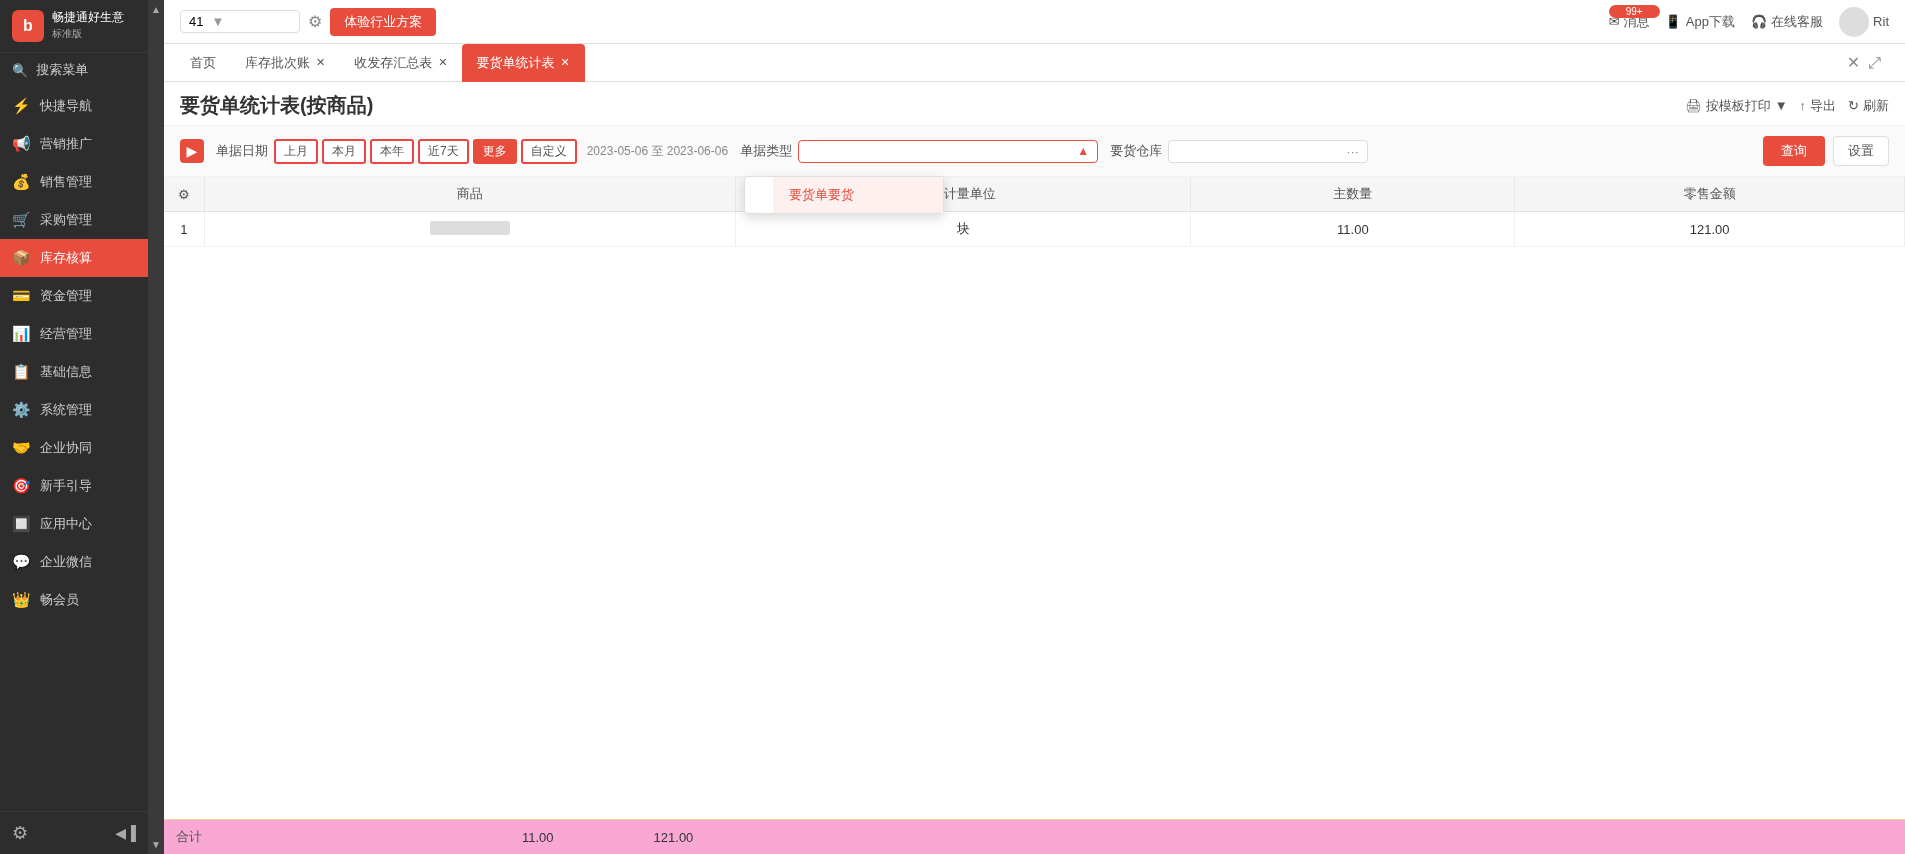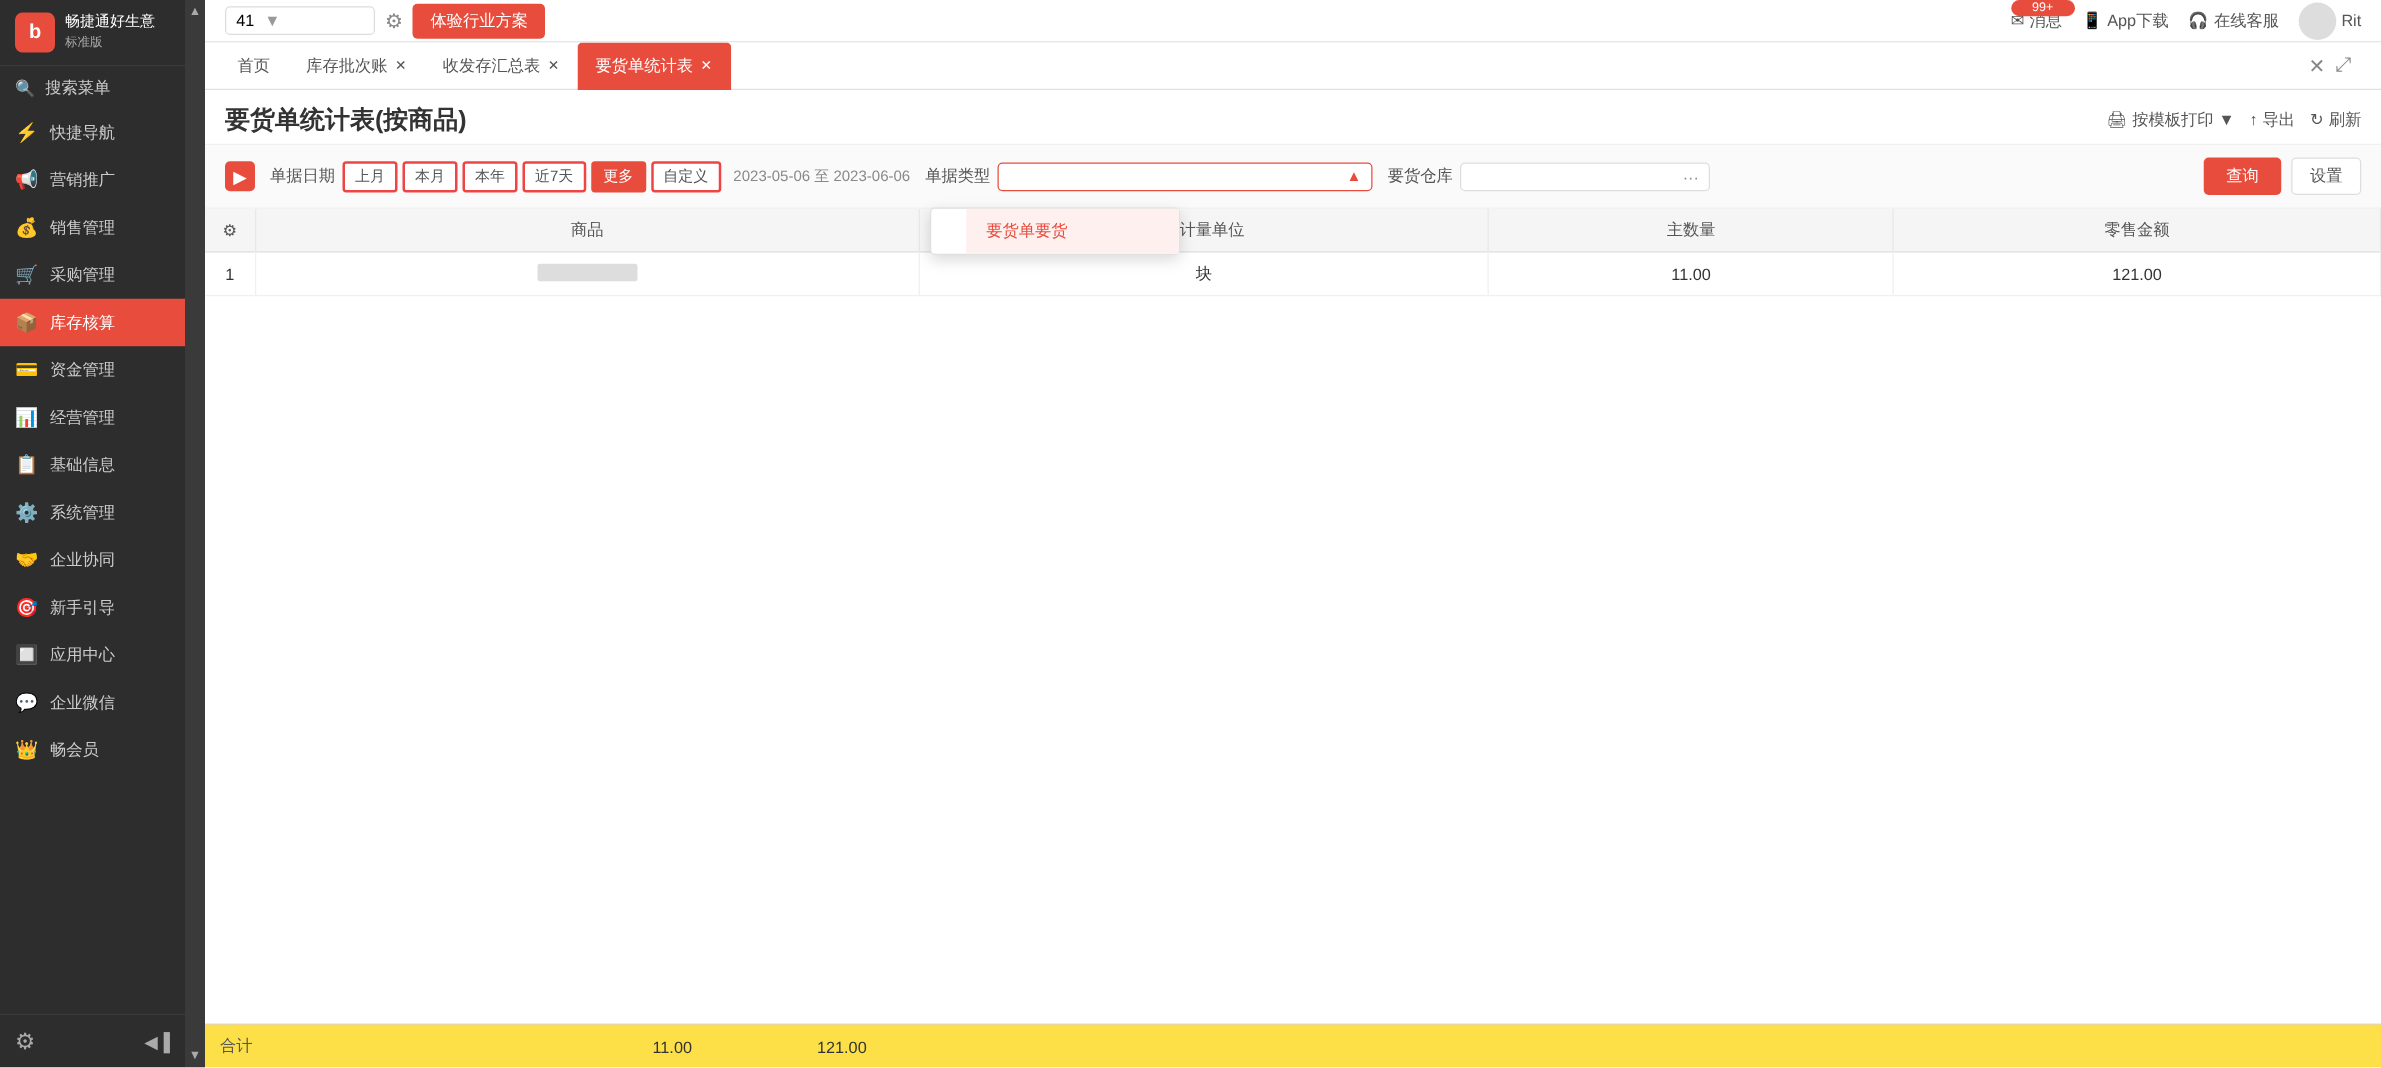--- a/index.html
+++ b/index.html
@@ -94,21 +94,21 @@
       background: #f0f0f0;
       overflow: hidden;
     }
 
     
     .topbar {
       background: #fff;
       display: flex;
       align-items: center;
       padding: 0 16px;
-      height: 34px;
+      height: 44px;
       border-bottom: 1px solid #e0e0e0;
       gap: 12px;
     }
     .topbar-left { display: flex; align-items: center; gap: 8px; flex: 1; }
     .store-selector {
       display: flex;
       align-items: center;
       border: 1px solid #ddd;
       border-radius: 4px;
       padding: 3px 8px;
@@ -345,21 +345,21 @@
     tbody td {
       padding: 8px 12px;
       text-align: center;
       color: #333;
       border-right: 1px solid #f0f0f0;
     }
     .col-settings { width: 40px; }
 
     
     .table-footer {
-      background: #fde047;
+      background: #f9a8d4;
       border-top: 1px solid #e8d5a0;
       padding: 8px 12px;
       display: flex;
       align-items: center;
       gap: 40px;
       font-size: 13px;
       color: #555;
     }
     .footer-total-label { color: #555; }
     .footer-total-val { color: #333; }

